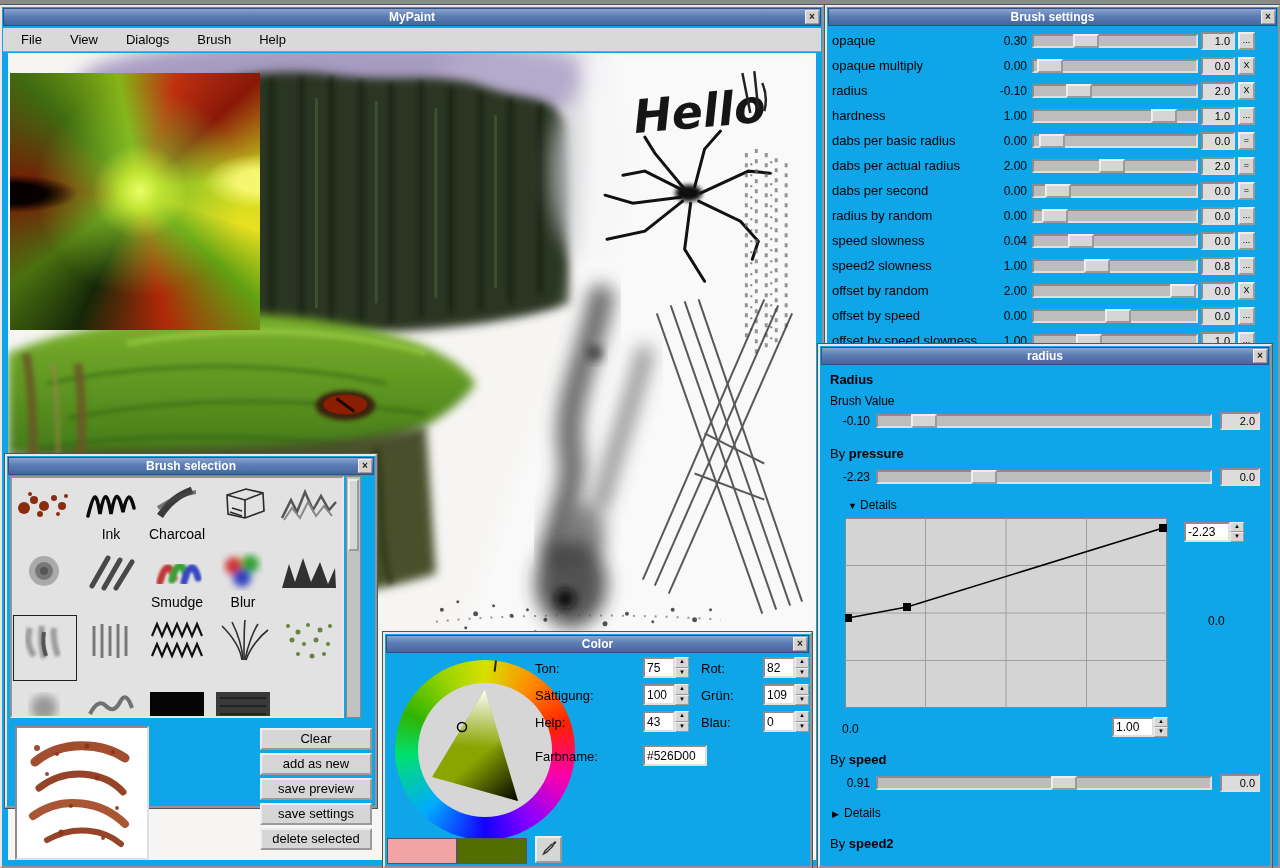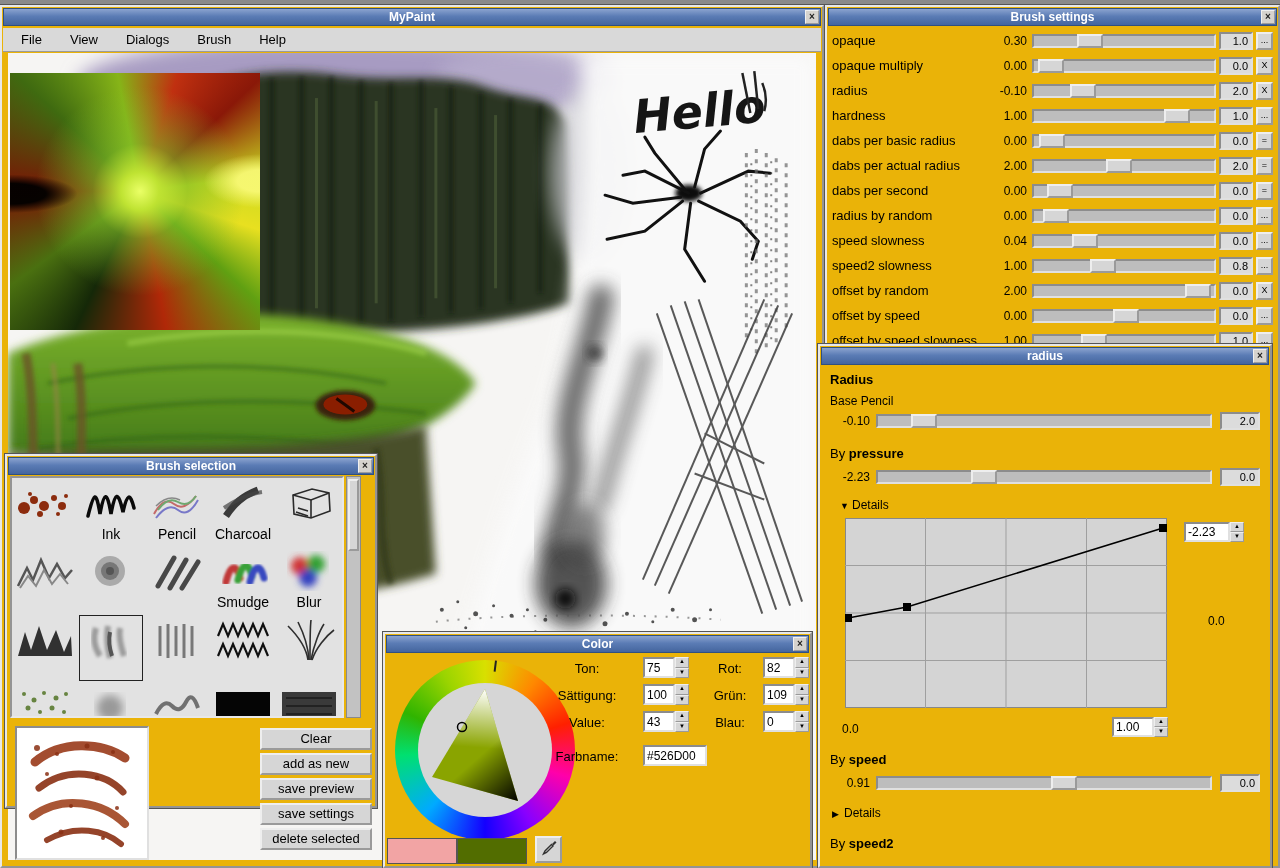--- a/index.html
+++ b/index.html
@@ -1,32 +1,32 @@
 <!DOCTYPE html>
 <html><head>
 <meta charset="utf-8">
 <style>
   *{box-sizing:border-box;margin:0;padding:0}
   html,body{width:1280px;height:868px;overflow:hidden}
   body{position:relative;background:#8a8a8a;font-family:"Liberation Sans",sans-serif;font-size:13px;color:#000}
-  .win{position:absolute;background:#eab308;border:2px outset #e8e8e8;box-shadow:0 0 0 1px #555}
+  .win{position:absolute;background:#0ea5e9;border:2px outset #e8e8e8;box-shadow:0 0 0 1px #555}
   .titlebar{position:absolute;left:1px;right:1px;top:1px;height:18px;background:linear-gradient(to bottom,#8ba3cf,#5b7cb5 45%,#44659e);border:1px solid #31507f;color:#fff;font-weight:bold;font-size:12px;text-align:center;line-height:16px}
   .tb-close{position:absolute;top:1px;right:1px;width:14px;height:14px;background:#d6d3ce;border:1px outset #f0f0f0;color:#222;font-size:10px;line-height:12px;text-align:center}
   .menubar{position:absolute;left:1px;right:1px;top:21px;height:24px;background:#d9d9d9;border-bottom:1px solid #9a9a9a;display:flex;align-items:center;gap:28px;padding:0 18px}
   .menubar span{font-size:13px}
   .canvas{position:absolute;left:6px;right:6px;top:46px;bottom:6px;background:#f6f5f3;overflow:hidden}
   .art{position:absolute;inset:0;width:100%;height:100%}
   .patch{position:absolute;left:2px;top:20px;width:250px;height:257px;
     background:
       radial-gradient(ellipse 36% 10% at 0% 47%, rgba(0,0,0,.95) 40%, rgba(0,0,0,0) 75%),
       radial-gradient(ellipse 30% 14% at 100% 42%, rgba(250,250,120,.9) 30%, rgba(250,250,120,0) 75%),
       radial-gradient(circle at 52% 46%, #eaff66 0%, #bfe332 10%, rgba(128,190,40,.6) 25%, rgba(60,120,30,0) 55%),
       conic-gradient(from -90deg at 52% 46%, #7a1505, #3f6a10 12%, #86b418 22%, #c03010 30%, #8a1808 38%, #c8d820 48%, #e8e020 55%, #60a012 62%, #b02808 72%, #152808 82%, #4a7010 90%, #7a1505 100%)}
   
-  .bs-rows{position:absolute;left:2px;right:2px;top:21px}
+  .bs-rows{position:absolute;left:2px;right:20px;top:21px}
   .bs-row{display:flex;align-items:center;height:25px;padding:0 3px}
   .bs-label{flex:0 0 158px;font-size:13px;white-space:nowrap;overflow:hidden}
   .bs-val{flex:0 0 42px;text-align:right;font-size:12px;padding-right:5px}
   .trough{position:relative;background:#bdbdbd;border:2px inset #e0e0e0;height:14px}
   .bs-trough{flex:1}
   .handle{position:absolute;top:-2px;height:14px;width:26px;background:#d6d6d6;border:2px outset #eee}
   .valbox{border:2px inset #e0e0e0;background:#dcdcdc;font-size:11px;text-align:right;padding:0 3px;height:18px;line-height:15px}
   .bs-box{flex:0 0 34px;margin:16px 3px}
   .bs-btn{flex:0 0 17px;height:18px;background:#d6d6d6;border:2px outset #eee;font-size:9px;line-height:13px;text-align:center}
   
@@ -47,21 +47,21 @@
   .blabel{font-size:14px;line-height:12px}
   .sbar{position:absolute;left:339px;top:20px;width:15px;height:242px;background:#c2c2c2;border:1px solid #8a8a8a}
   .sthumb{position:absolute;left:1px;top:2px;width:11px;height:72px;background:#d6d6d6;border:2px outset #eee}
   .pvbox{position:absolute;left:8px;top:270px;width:134px;height:134px;background:#fff;border:2px inset #e0e0e0}
   .bsel-btn{position:absolute;left:253px;width:112px;height:22px;line-height:18px}
   
   .hue-ring{position:absolute;left:10px;top:26px;width:180px;height:180px;border-radius:50%;
     background:conic-gradient(from 0deg,#d8e000,#ff8800 10%,#ff2000 20%,#ff00aa 30%,#8800ff 41%,#1400ff 50%,#00aaff 62%,#00e070 74%,#30b400 82%,#9ad400 92%,#d8e000 100%)}
   .hue-hole{position:absolute;left:23px;top:23px;width:134px;height:134px;border-radius:50%;background:#d6d6d6}
   .hue-tick{position:absolute;left:89px;top:0;width:2px;height:11px;background:#222;transform-origin:1px 90px;transform:rotate(7deg)}
-  .cl-label{position:absolute;font-size:13px;text-align:center}
+  .cl-label{position:absolute;font-size:13px;text-align:left}
   .swatch{position:absolute;height:26px;border:1px solid #555}
 </style>
 </head>
 <body>
 
 <div class="win" style="left:0;top:5px;width:824px;height:863px;z-index:1">
   <div class="titlebar">
     <span>MyPaint</span>
     <span class="tb-close"><span>×</span></span>
   </div>
@@ -339,33 +339,33 @@
       </div>
   </div>
 </div>
 
 <div class="win" style="left:818px;top:344px;width:454px;height:524px;z-index:3">
   <div class="titlebar">
     <span>radius</span>
     <span class="tb-close"><span>×</span></span>
   </div>
   <div class="lbl b" style="left:10px;top:26px">Radius</div>
-  <div class="lbl sm" style="left:10px;top:48px">Base Pencil</div>
+  <div class="lbl sm" style="left:10px;top:48px">Brush Value</div>
   <div class="lbl sm" style="left:6px;top:68px;width:44px;text-align:right">-0.10</div>
   <div class="trough" style="position:absolute;left:56px;top:68px;width:336px">
       <span class="handle" style="left:10%"></span>
     </div>
   <div class="valbox" style="position:absolute;left:400px;top:66px;width:40px">2.0</div>
   <div class="lbl" style="left:10px;top:100px"><span>By</span> <span class="b">pressure</span></div>
   <div class="lbl sm" style="left:6px;top:124px;width:44px;text-align:right">-2.23</div>
   <div class="trough" style="position:absolute;left:56px;top:124px;width:336px">
       <span class="handle" style="left:28%"></span>
     </div>
   <div class="valbox" style="position:absolute;left:400px;top:122px;width:40px">0.0</div>
-  <div class="lbl sm" style="left:20px;top:152px"><span class="exp-tri">▼</span><span>Details</span></div>
+  <div class="lbl sm" style="left:28px;top:152px"><span class="exp-tri">▼</span><span>Details</span></div>
   <svg style="position:absolute;left:25px;top:172px" width="322" height="190">
     <rect x="0.5" y="0.5" width="321" height="189" fill="#d4d4d4" stroke="#888"></rect>
     <g stroke="#9f9f9f">
         <path d="M80.5 0 V190"></path>
         <path d="M161 0 V190"></path>
         <path d="M241.5 0 V190"></path>
         <path d="M0 47.5 H322"></path>
         <path d="M0 95 H322"></path>
         <path d="M0 142.5 H322"></path>
       </g>
@@ -422,29 +422,20 @@
         </svg>
       </div>
     <div class="bcell">
         <svg width="62" height="48">
           <path d="M8 36 C14 12 16 10 20 34 C24 12 27 10 31 34 C35 12 38 10 43 32 C47 14 50 12 54 28" stroke="#0a0a0a" stroke-width="3.5" fill="none" stroke-linecap="round"></path>
         </svg>
         <div class="blabel">Ink</div>
       </div>
     <div class="bcell">
         <svg width="62" height="48">
-          <path d="M8 34 q10 -18 20 -10 t22 -8" stroke="#c46a6a" stroke-width="2" fill="none"></path>
-          <path d="M10 38 q12 -16 22 -8 t20 -10" stroke="#7878c8" stroke-width="2" fill="none"></path>
-          <path d="M12 30 q10 -14 20 -8 t18 -6" stroke="#70a870" stroke-width="2" fill="none"></path>
-          <path d="M10 26 q12 -12 24 -6" stroke="#888" stroke-width="1.5" fill="none"></path>
-        </svg>
-        <div class="blabel">Pencil</div>
-      </div>
-    <div class="bcell">
-        <svg width="62" height="48">
           <path d="M14 36 C22 24 30 16 46 10" stroke="#1c1c1c" stroke-width="7" opacity=".85" fill="none"></path>
           <path d="M12 28 C24 20 36 14 50 12" stroke="#444" stroke-width="4" opacity=".7" fill="none"></path>
         </svg>
         <div class="blabel">Charcoal</div>
       </div>
     <div class="bcell">
         <svg width="62" height="48">
           <g stroke="#2a2a2a" stroke-width="1.6" fill="none">
             <path d="M16 34 L15 15 L34 9 L51 13 L52 31 L33 38 Z"></path>
             <path d="M15 15 L33 20 L51 13"></path>
@@ -669,21 +660,21 @@
       </span>
     </div>
   <div class="cl-label" style="left:150px;top:54px;width:104px">Sättigung:</div>
   <div class="spinbox" style="left:258px;top:50px">
       <input class="num" style="width: 32px; height: 21px;" value="100">
       <span class="spin">
         <b>▲</b>
         <b>▼</b>
       </span>
     </div>
-  <div class="cl-label" style="left:150px;top:81px;width:104px">Value:</div>
+  <div class="cl-label" style="left:150px;top:81px;width:104px">Help:</div>
   <div class="spinbox" style="left:258px;top:77px">
       <input class="num" style="width: 32px; height: 21px;" value="43">
       <span class="spin">
         <b>▲</b>
         <b>▼</b>
       </span>
     </div>
   <div class="cl-label" style="left:316px;top:27px;width:58px">Rot:</div>
   <div class="spinbox" style="left:378px;top:23px">
       <input class="num" style="width: 32px; height: 21px;" value="82">

